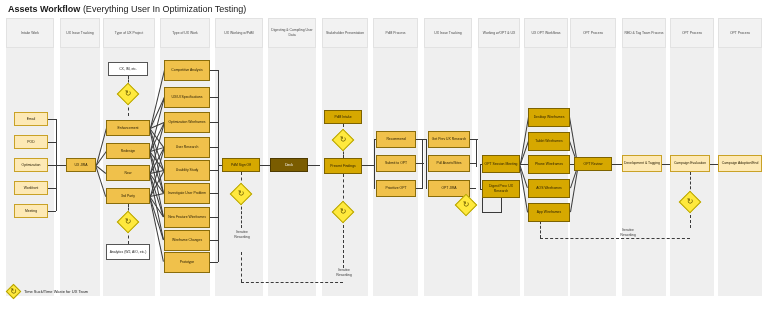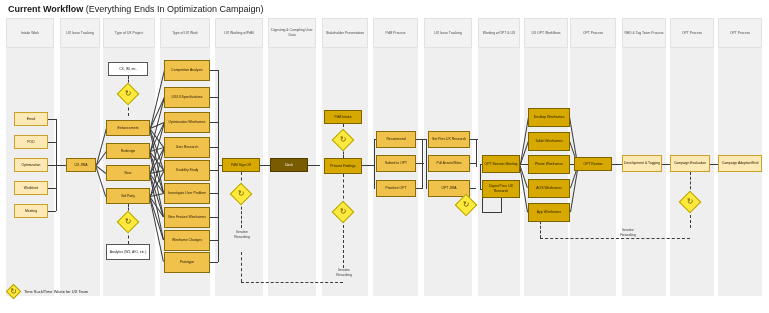--- a/index.html
+++ b/index.html
@@ -94,22 +94,22 @@
   .legend { position:absolute; left:8px; top:286px; display:flex; align-items:center; gap:5px; }
   .legend .gw { position:relative; width:11px; height:11px; }
   .legend-text { font-size:4px; color:#222; }
 </style>
 </head>
 <body>
 
 <div id="canvas">
 
   <div class="title">
-    <b>Current Workflow</b>
-    <span class="sub">(Everything Ends In Optimization Campaign)</span>
+    <b>Assets Workflow</b>
+    <span class="sub">(Everything User In Optimization Testing)</span>
   </div>
 
   <div id="lanes">
       <div class="lane" style="left: 6px; width: 48px;"></div>
       <div class="lane-head" style="left: 6px; width: 48px;">Intake Work</div>
       <div class="lane" style="left: 60px; width: 40px;"></div>
       <div class="lane-head" style="left: 60px; width: 40px;">UX Issue Tracking</div>
       <div class="lane" style="left: 103px; width: 52px;"></div>
       <div class="lane-head" style="left: 103px; width: 52px;">Type of UX Project</div>
       <div class="lane" style="left: 160px; width: 50px;"></div>

